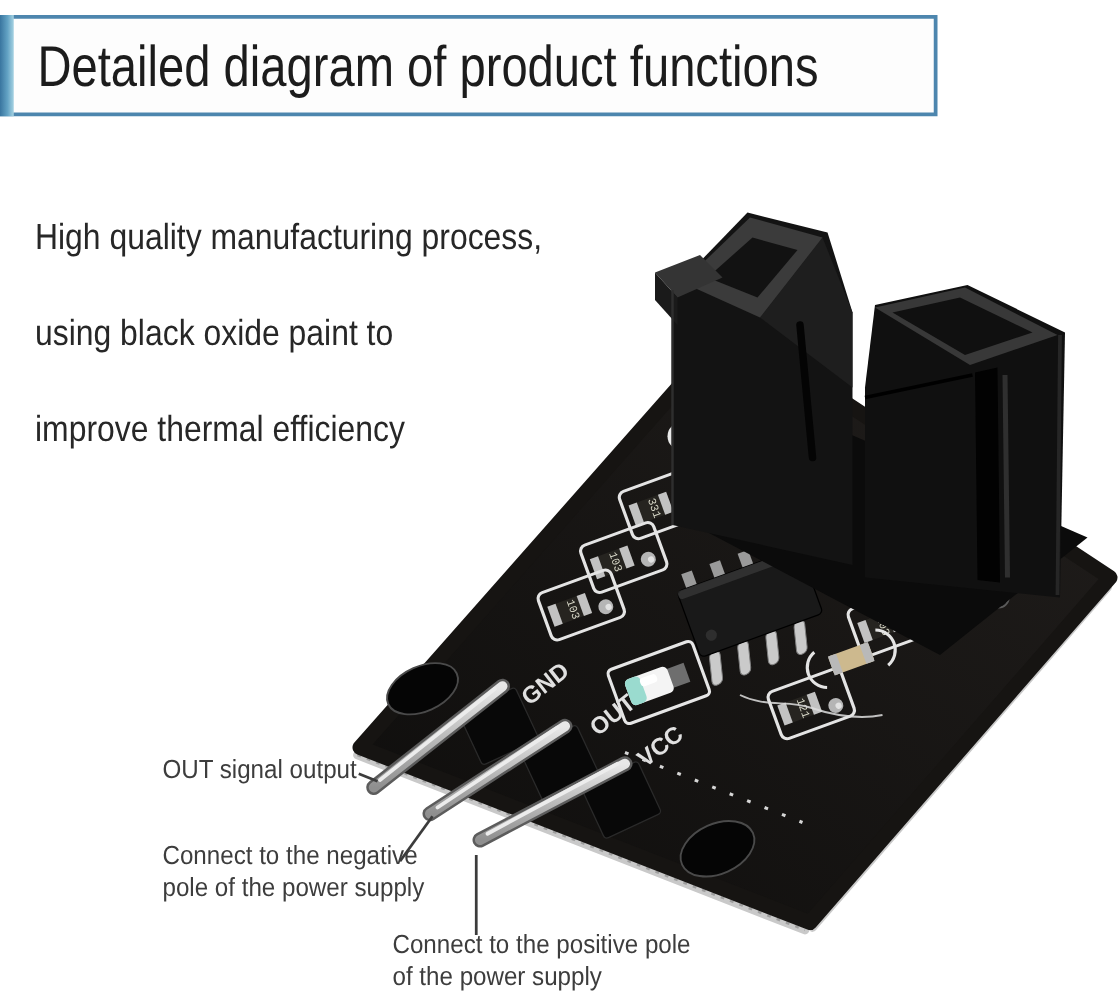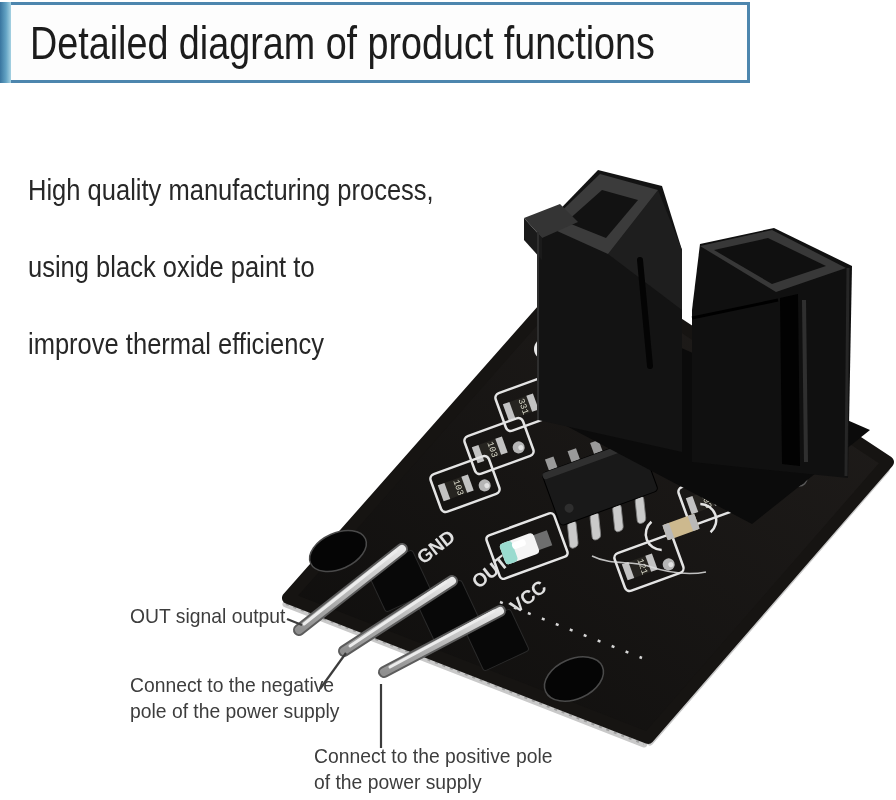--- a/index.html
+++ b/index.html
@@ -1,19 +1,19 @@
 <!DOCTYPE html>
 <html><head>
 <meta charset="utf-8">
 <style>
   html,body{margin:0;padding:0;background:#ffffff;}
   .canvas{position:relative;width:896px;height:800px;background:#ffffff;overflow:hidden;
           font-family:"Liberation Sans",sans-serif;}
   
-  .banner{position:absolute;left:0;top:2px;width:744px;height:75px;background:#fdfdfd;
+  .banner{position:absolute;left:0;top:12px;width:744px;height:75px;background:#fdfdfd;
           border:3px solid #4d86ae;z-index:3;}
   .banner-accent{position:absolute;left:-3px;top:-3px;width:11px;height:81px;
           background:linear-gradient(90deg,#39759f 0%,#63a3c4 55%,#a6d2e2 100%);}
   .banner-title{position:absolute;left:27px;top:0;margin:0;width:720px;height:75px;
           line-height:76px;font-size:46px;font-weight:400;color:#1c1c1c;white-space:nowrap;
           transform:scaleX(.82);transform-origin:left center;letter-spacing:0;}
   
   .desc-line{position:absolute;left:28px;margin:0;font-size:29px;color:#272727;
           white-space:nowrap;transform:scaleX(.88);transform-origin:left top;z-index:2;}
   .desc-1{top:174px;} .desc-2{top:251px;} .desc-3{top:328px;}

